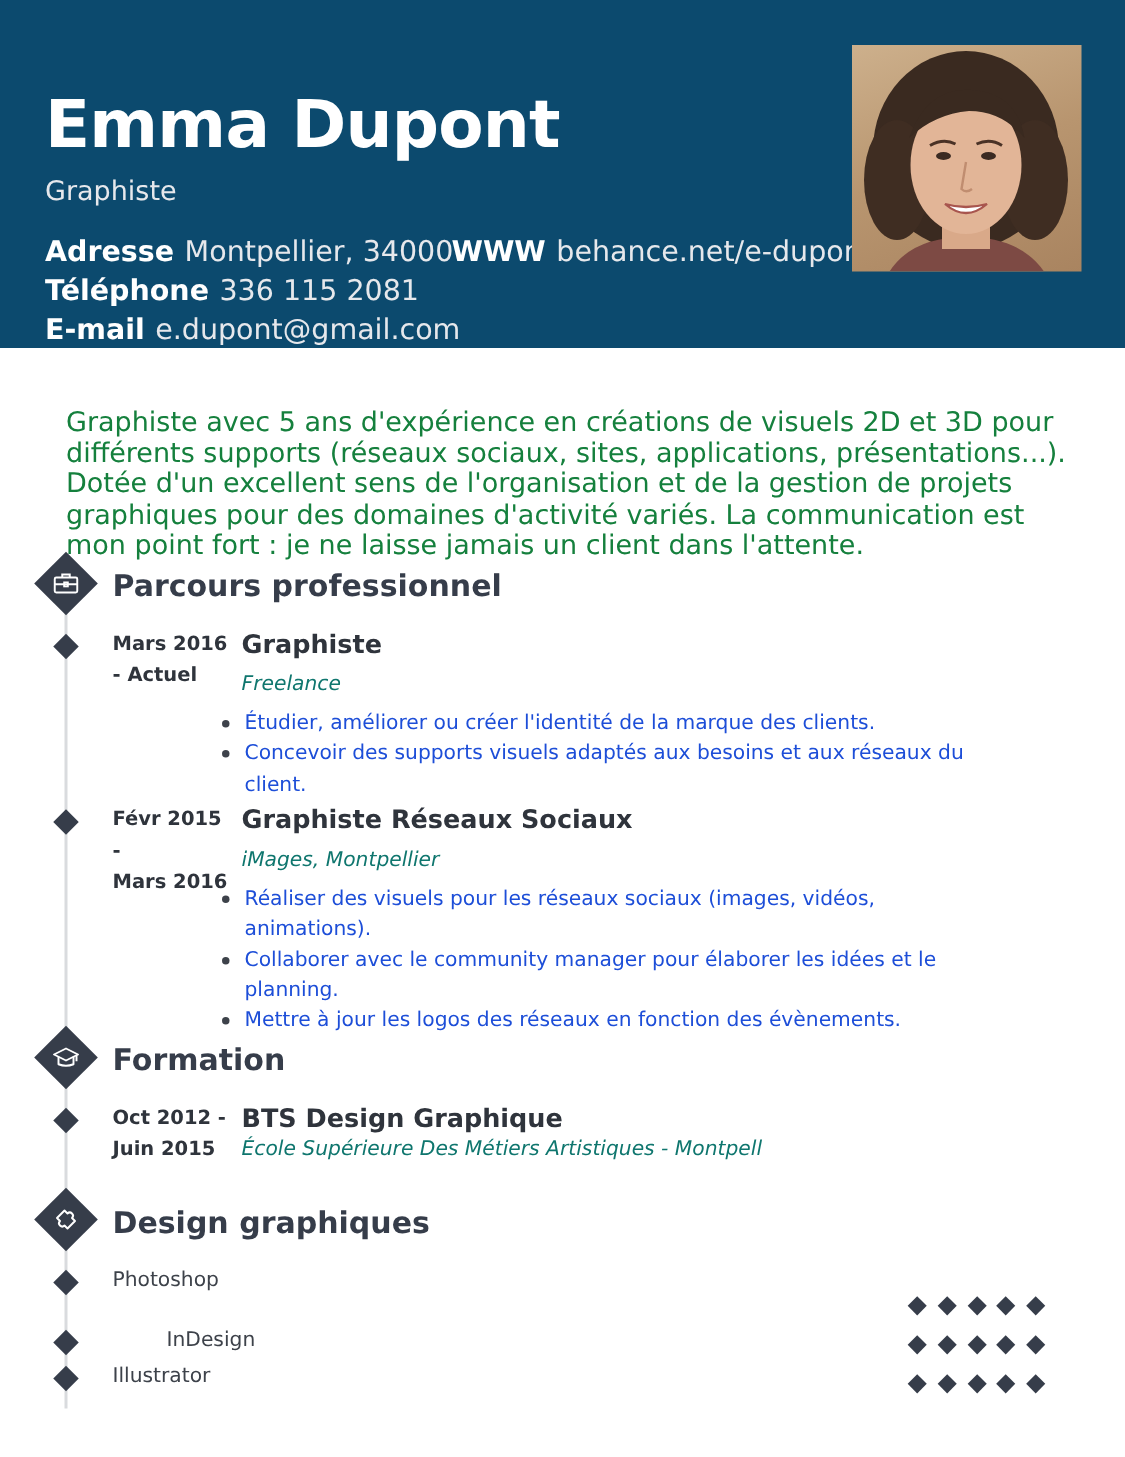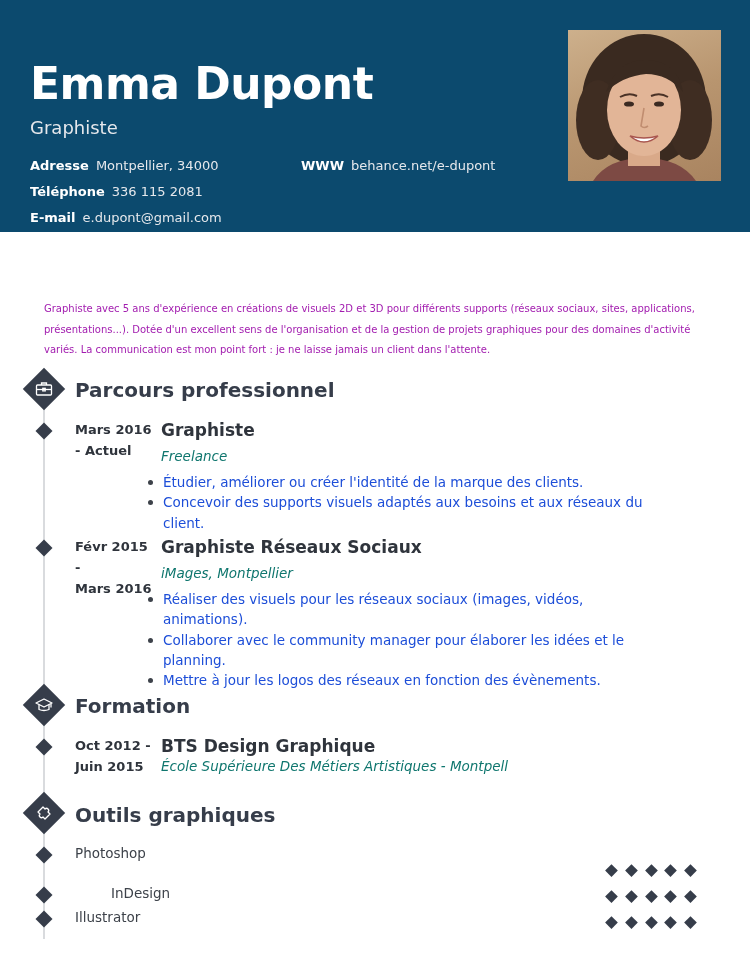--- a/index.html
+++ b/index.html
@@ -2,25 +2,25 @@
 <html><head>
 <meta charset="utf-8">
 <style>
   * { box-sizing: border-box; margin: 0; padding: 0; }
   html, body { width: 750px; height: 971px; background: #ffffff; overflow: hidden; }
   body { font-family: "DejaVu Sans", "Liberation Sans", sans-serif; color: #3a3f48; position: relative; }
 
   .header { position: absolute; left: 0; top: 0; width: 750px; height: 232px; background: #0c4a6e; }
   .name { position: absolute; left: 30px; top: 62px; font-size: 44px; font-weight: bold; color: #ffffff; letter-spacing: -0.5px; line-height: 1; }
   .role { position: absolute; left: 30px; top: 119px; font-size: 18px; color: #e6e8ec; line-height: 1; }
-  .contact { position: absolute; font-size: 13px; color: #e6e8ec; line-height: 1; white-space: nowrap; }
+  .contact { position: absolute; font-size: 19px; color: #e6e8ec; line-height: 1; white-space: nowrap; }
   .contact .lbl { font-weight: bold; color: #ffffff; margin-right: 7px; }
   .photo { position: absolute; left: 568px; top: 30px; width: 153px; height: 151px; background: linear-gradient(160deg,#cdb08c 0%,#b8956f 50%,#a98460 100%); overflow: hidden; }
 
-  .summary { position: absolute; left: 44px; top: 272px; width: 680px; font-size: 10px; line-height: 20.5px; color: #a21caf; margin-top: 27px; }
+  .summary { position: absolute; left: 44px; top: 272px; width: 680px; font-size: 18px; line-height: 20.5px; color: #15803d; }
 
   .timeline-line { position: absolute; left: 43px; top: 395px; width: 2px; height: 544px; background: #d9dbde; }
   .sec-icon { position: absolute; width: 42px; height: 42px; }
   .sec-icon .dia { position: absolute; left: 6px; top: 6px; width: 30px; height: 30px; background: #363d4a; transform: rotate(45deg); }
   .sec-icon svg { position: absolute; left: 11px; top: 11px; width: 20px; height: 20px; }
   .sec-title { position: absolute; left: 75px; font-size: 20px; font-weight: bold; color: #363d4a; line-height: 1; }
   .dot { position: absolute; left: 38px; width: 12px; height: 12px; background: #363d4a; transform: rotate(45deg); }
 
   .date { position: absolute; left: 75px; font-size: 13px; font-weight: bold; color: #2f343c; line-height: 21px; width: 80px; }
   .job-title { position: absolute; left: 161px; font-size: 17px; font-weight: bold; color: #2f343c; line-height: 1; }
@@ -139,21 +139,21 @@
 </div>
 <div class="job-title" style="top:738px;">BTS Design Graphique</div>
 <div class="company" style="top:760px;">École Supérieure Des Métiers Artistiques - Montpell</div>
 
 <div class="sec-icon" style="left:23px; top:792px;">
   <div class="dia"></div>
   <svg viewBox="0 0 20 20" fill="none" stroke="#ffffff" stroke-width="1.3" stroke-linejoin="round">
     <path d="M4 9 L9 4 L11 6 Q12.5 4.5 14 6 Q15.5 7.5 14 9 L16 11 L11 16 L9 14 Q7.5 15.5 6 14 Q4.5 12.5 6 11 Z"></path>
   </svg>
 </div>
-<div class="sec-title" style="top:805px;">Outils graphiques</div>
+<div class="sec-title" style="top:805px;">Design graphiques</div>
 
 <div class="dot" style="top:849px;"></div>
 <div class="tool" style="top:847px;">Photoshop</div>
 <div class="dot" style="top:889px;"></div>
 <div class="tool" style="top:887px;margin-left:36px;">InDesign</div>
 <div class="dot" style="top:913px;"></div>
 <div class="tool" style="top:911px;">Illustrator</div>
 
 <div class="deco">
   <div class="deco-row">

